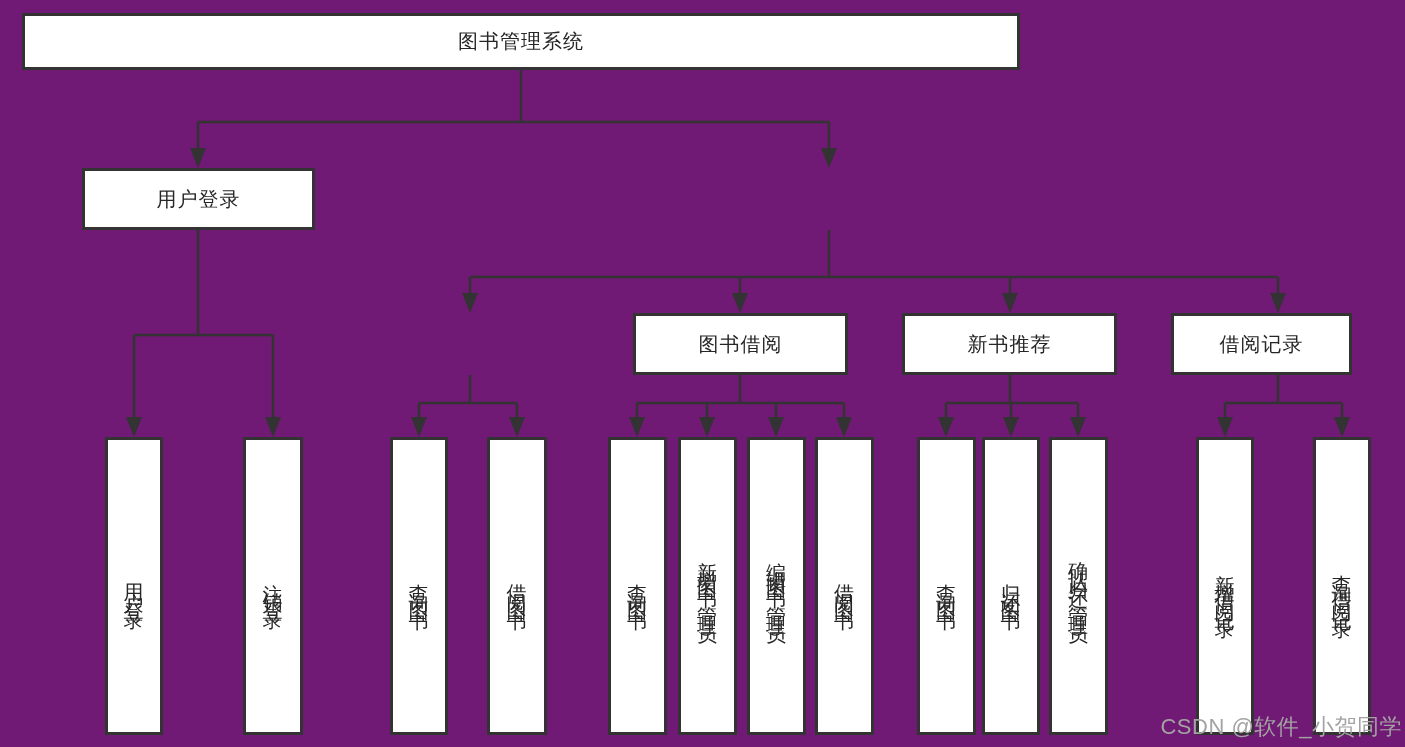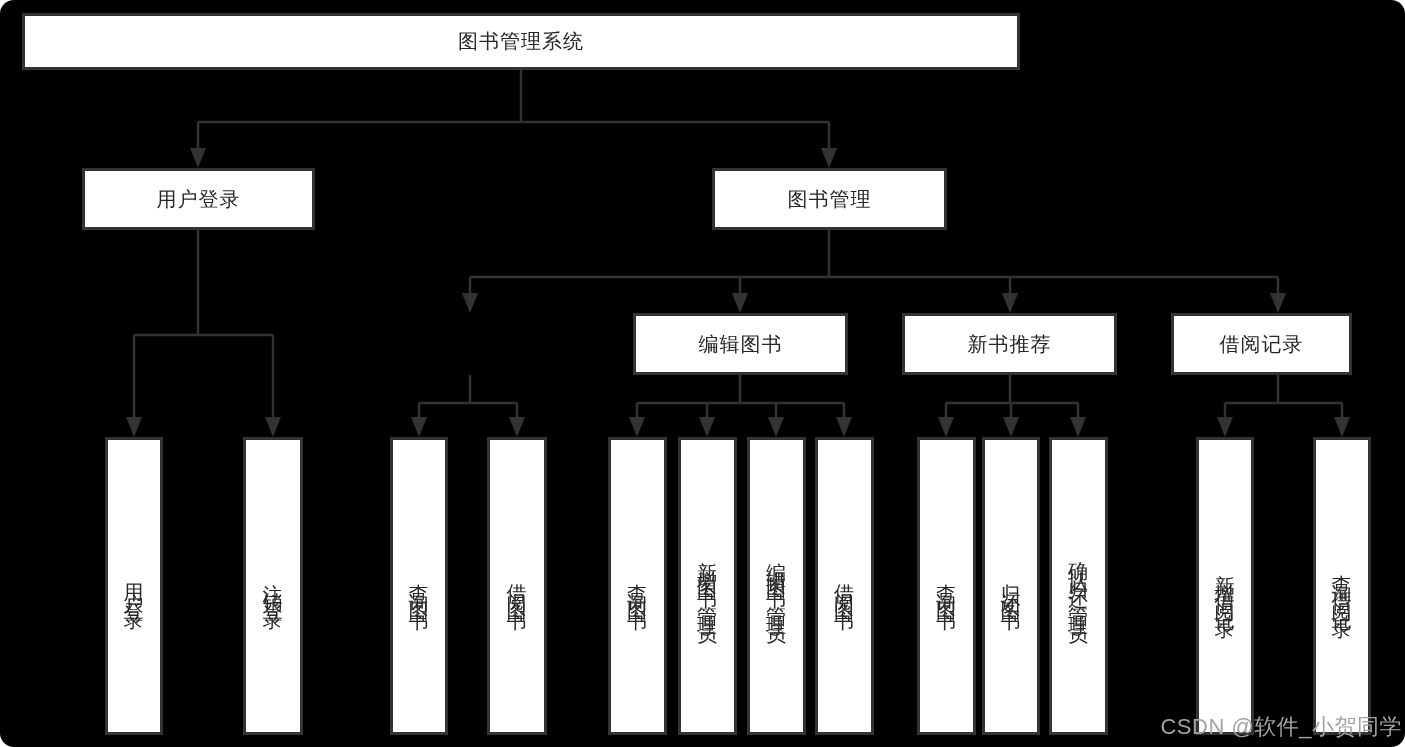--- a/index.html
+++ b/index.html
@@ -8,22 +8,21 @@
     width: 1405px;
     height: 747px;
     background: #ffffff;
     overflow: hidden;
     font-family: "Liberation Sans", "DejaVu Sans", sans-serif;
   }
   .stage {
     position: relative;
     width: 1405px;
     height: 747px;
-    background: #000000;
-    border-radius: 14px;
+    background: #701a75;
   }
   .connectors {
     position: absolute;
     left: 0;
     top: 0;
     width: 1405px;
     height: 747px;
   }
   .box {
     position: absolute;
@@ -95,26 +94,23 @@
     </g>
   </svg>
 
   <div class="box h" style="left:22px;top:13px;width:998px;height:57px">
     <span class="lbl">图书管理系统</span>
   </div>
 
   <div class="box h" style="left:82px;top:168px;width:233px;height:62px">
     <span class="lbl">用户登录</span>
   </div>
-  <div class="box h" style="left:712px;top:168px;width:235px;height:62px">
-    <span class="lbl">图书管理</span>
-  </div>
 
   <div class="box h" style="left:633px;top:313px;width:215px;height:62px">
-    <span class="lbl">编辑图书</span>
+    <span class="lbl">图书借阅</span>
   </div>
   <div class="box h" style="left:902px;top:313px;width:215px;height:62px">
     <span class="lbl">新书推荐</span>
   </div>
   <div class="box h" style="left:1171px;top:313px;width:181px;height:62px">
     <span class="lbl">借阅记录</span>
   </div>
 
   <div class="box v" style="left:105px;top:437px;width:58px;height:298px">
     <span class="lbl">用户登录</span>

